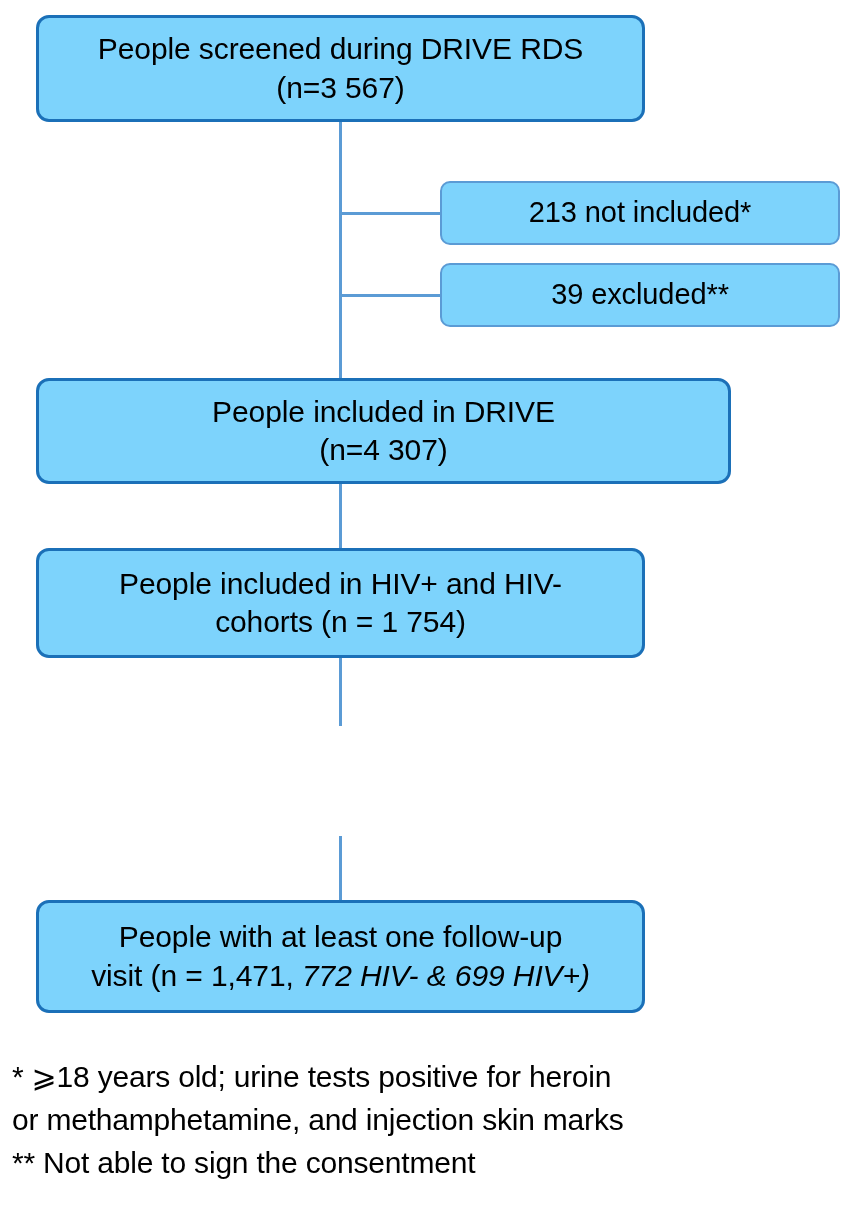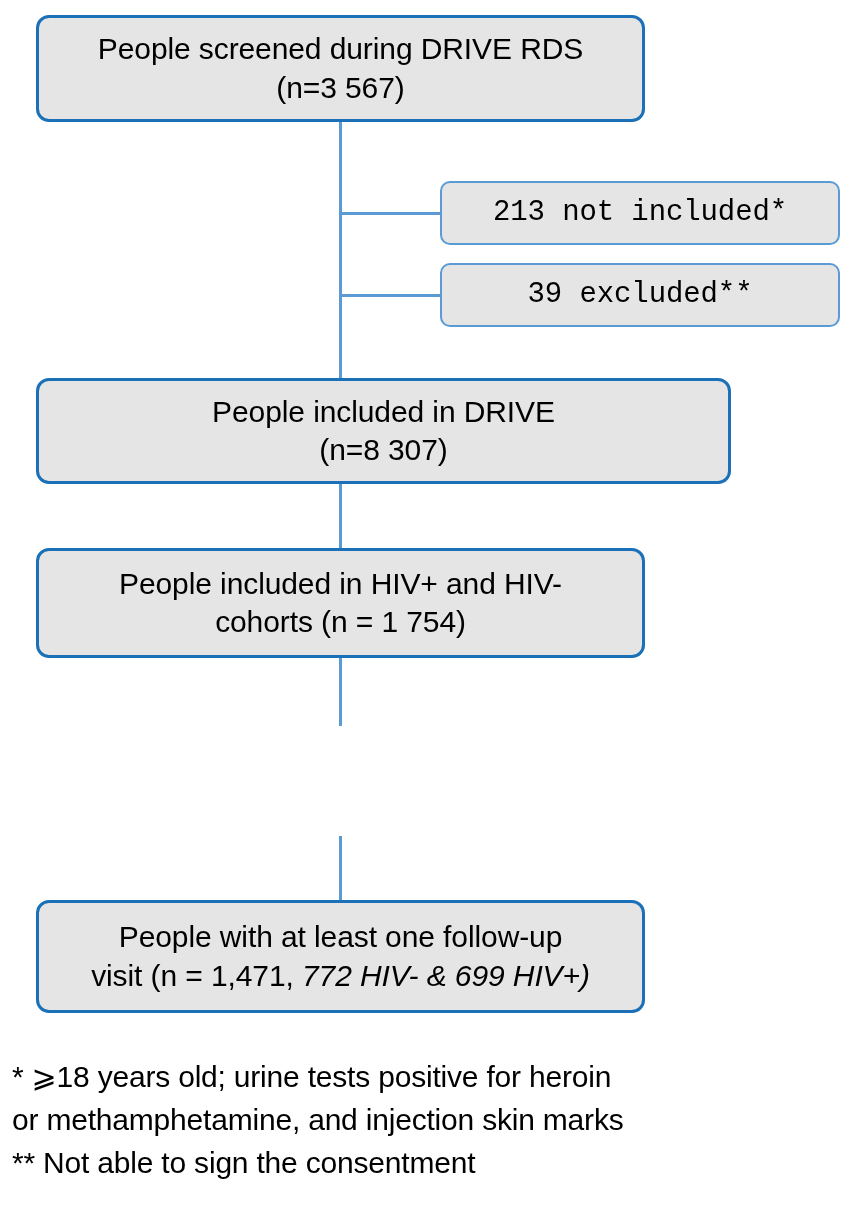--- a/index.html
+++ b/index.html
@@ -21,21 +21,21 @@
     position: absolute;
     left: 0; top: 0;
     width: 851px;
     height: 1211px;
   }
 
   
   .box {
     position: absolute;
     box-sizing: border-box;
-    background: #e5e5e5;
+    background: #7dd3fc;
     display: flex;
     align-items: center;
     justify-content: center;
     text-align: center;
   }
   .box-main {
     border: 3px solid #1B70B8;
     border-radius: 13px;
   }
   .box-side {
@@ -46,21 +46,20 @@
     display: block;
     width: 100%;
     line-height: 1.28;
     letter-spacing: -0.1px;
   }
   .box-main .box-text {
     font-size: 30px;
   }
   .box-side .box-text {
     font-size: 29px;
-    font-family: Liberation Mono, monospace;
   }
   .italic {
     font-style: italic;
   }
 
   
   .conn-v, .conn-h {
     position: absolute;
     background: #5B9BD5;
   }
@@ -103,21 +102,21 @@
     <span class="box-text">213 not included*</span>
   </div>
 
   <div class="box box-side" style="left:440px; top:263px; width:400px; height:64px;">
     <span class="box-text">39 excluded**</span>
   </div>
 
   <div class="box box-main" style="left:36px; top:378px; width:695px; height:106px;">
     <span class="box-text">
       <span>People included in DRIVE</span><br>
-      <span>(n=8 307)</span>
+      <span>(n=4 307)</span>
     </span>
   </div>
 
   <div class="conn-v" style="left:339px; top:484px; height:64px;"></div>
 
   <div class="box box-main" style="left:36px; top:548px; width:609px; height:110px;">
     <span class="box-text">
       <span>People included in HIV+ and HIV-</span><br>
       <span>cohorts (n = 1 754)</span>
     </span>

